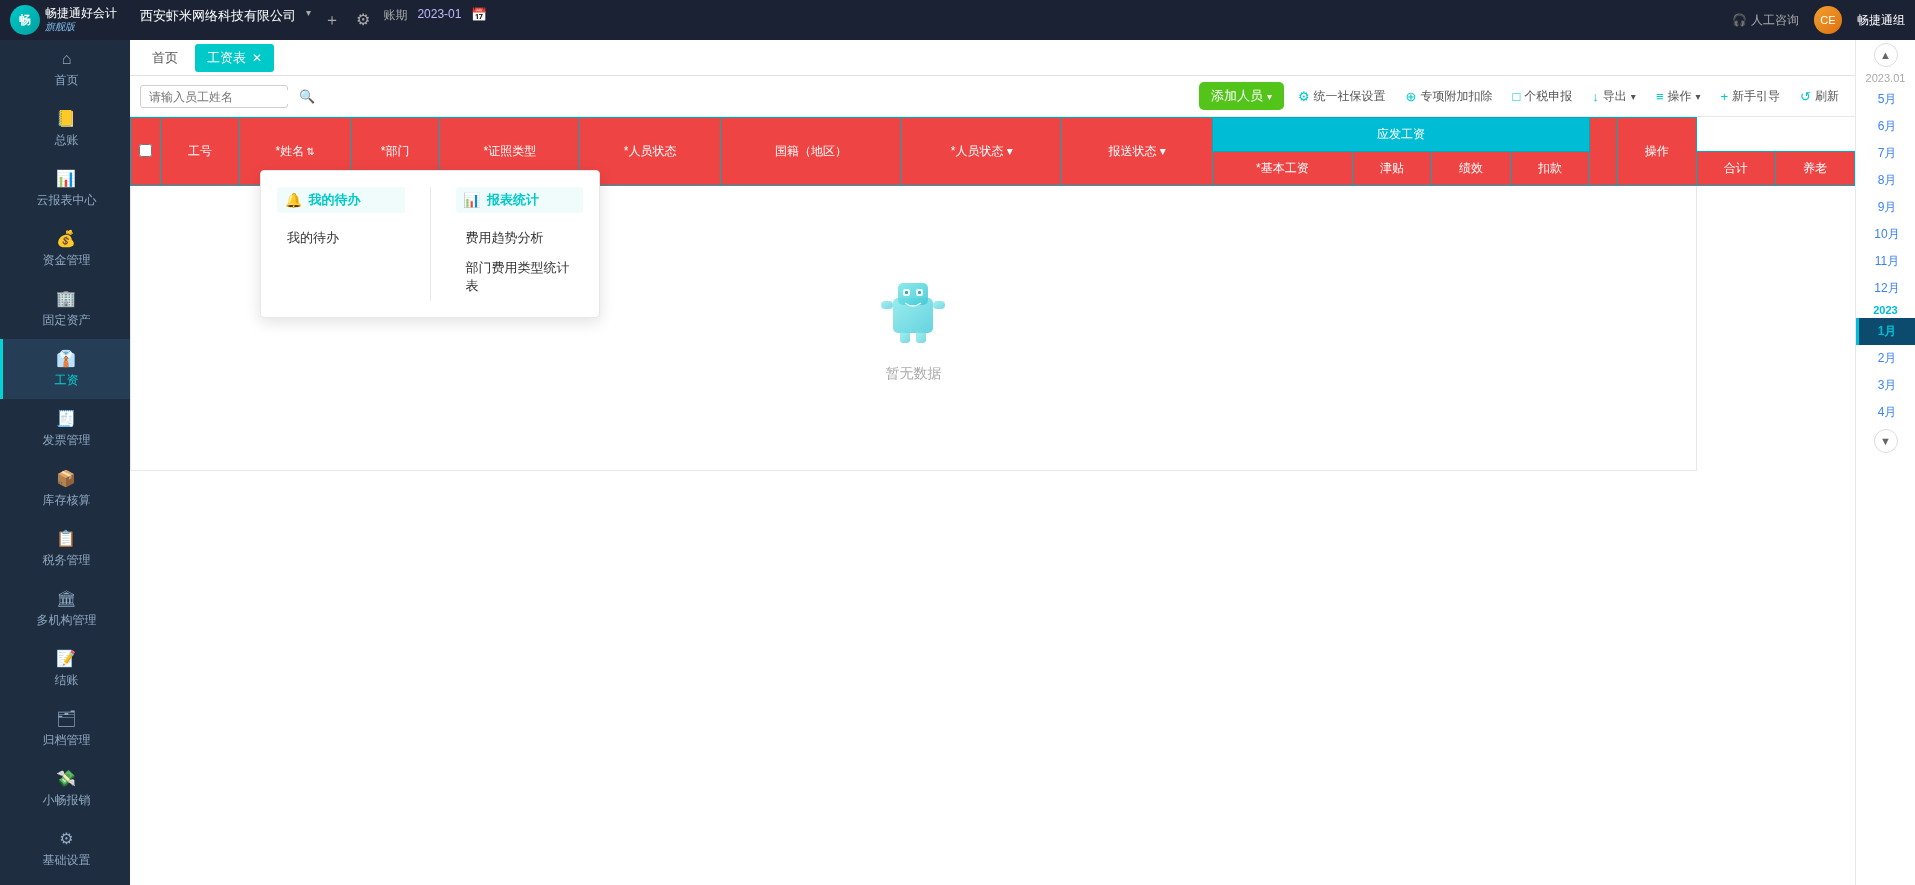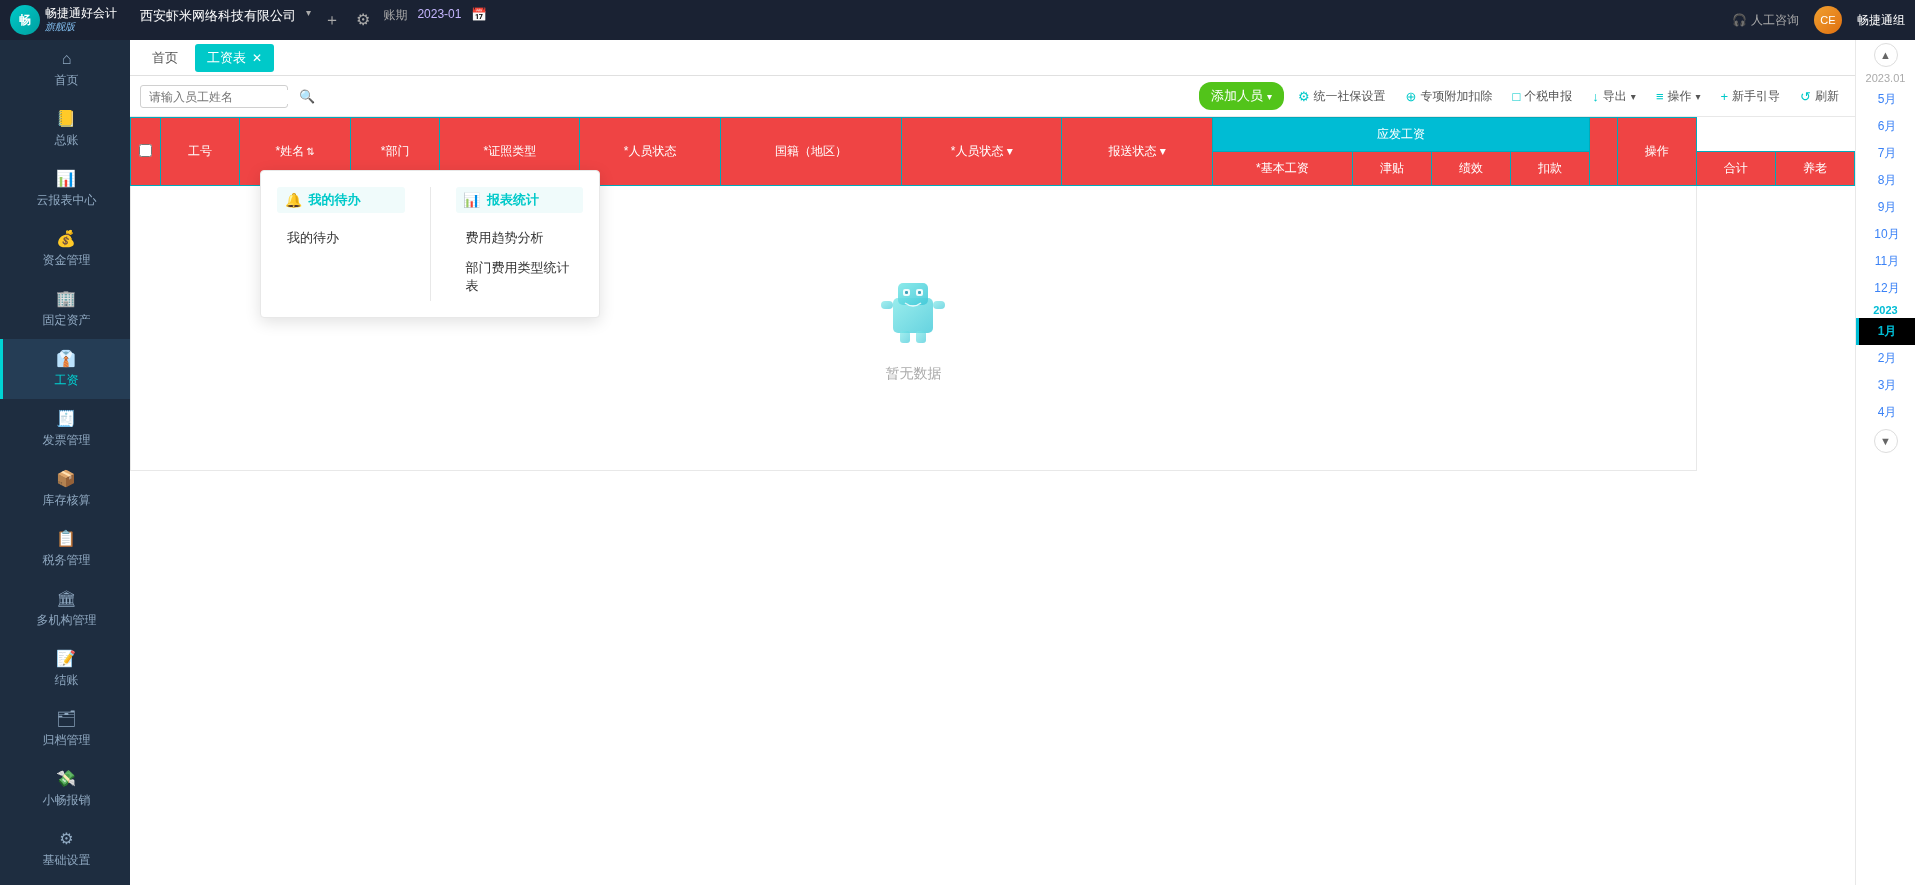--- a/index.html
+++ b/index.html
@@ -148,21 +148,21 @@
     }
     .search-box input {
       border: none; outline: none; font-size: 12px; width: 150px; color: #666;
     }
     .search-icon { color: #999; font-size: 13px; cursor: pointer; }
     .spacer { flex: 1; }
     .add-btn {
       background: #52c41a;
       color: white;
       border: none;
-      border-radius: 12px;
+      border-radius: 5px;
       padding: 5px 12px;
       cursor: pointer;
       font-size: 13px;
       display: flex;
       align-items: center;
       gap: 4px;
     }
     .add-btn-arrow { font-size: 10px; }
     .toolbar-action {
       display: flex;
@@ -241,21 +241,21 @@
     .timeline-month {
       width: 100%;
       text-align: center;
       padding: 5px 2px;
       font-size: 12px;
       color: #3b82f6;
       cursor: pointer;
       border-left: 3px solid transparent;
     }
     .timeline-month.active {
-      background: #000000;
+      background: #0c4a6e;
       color: #00bcd4;
       border-left-color: #00bcd4;
       font-weight: bold;
     }
     .timeline-nav {
       width: 24px; height: 24px;
       border-radius: 50%;
       border: 1px solid #ddd;
       background: #fff;
       display: flex; align-items: center; justify-content: center;

